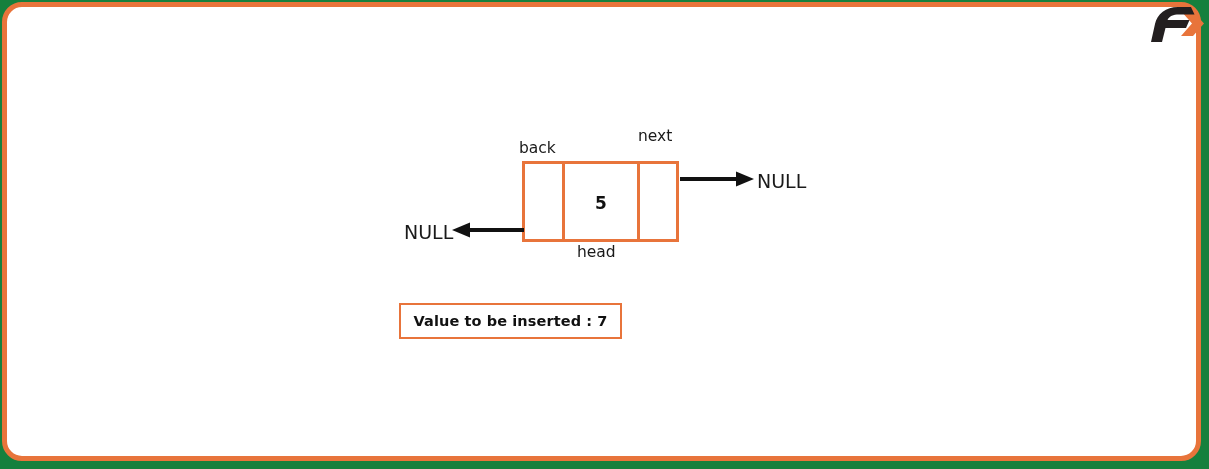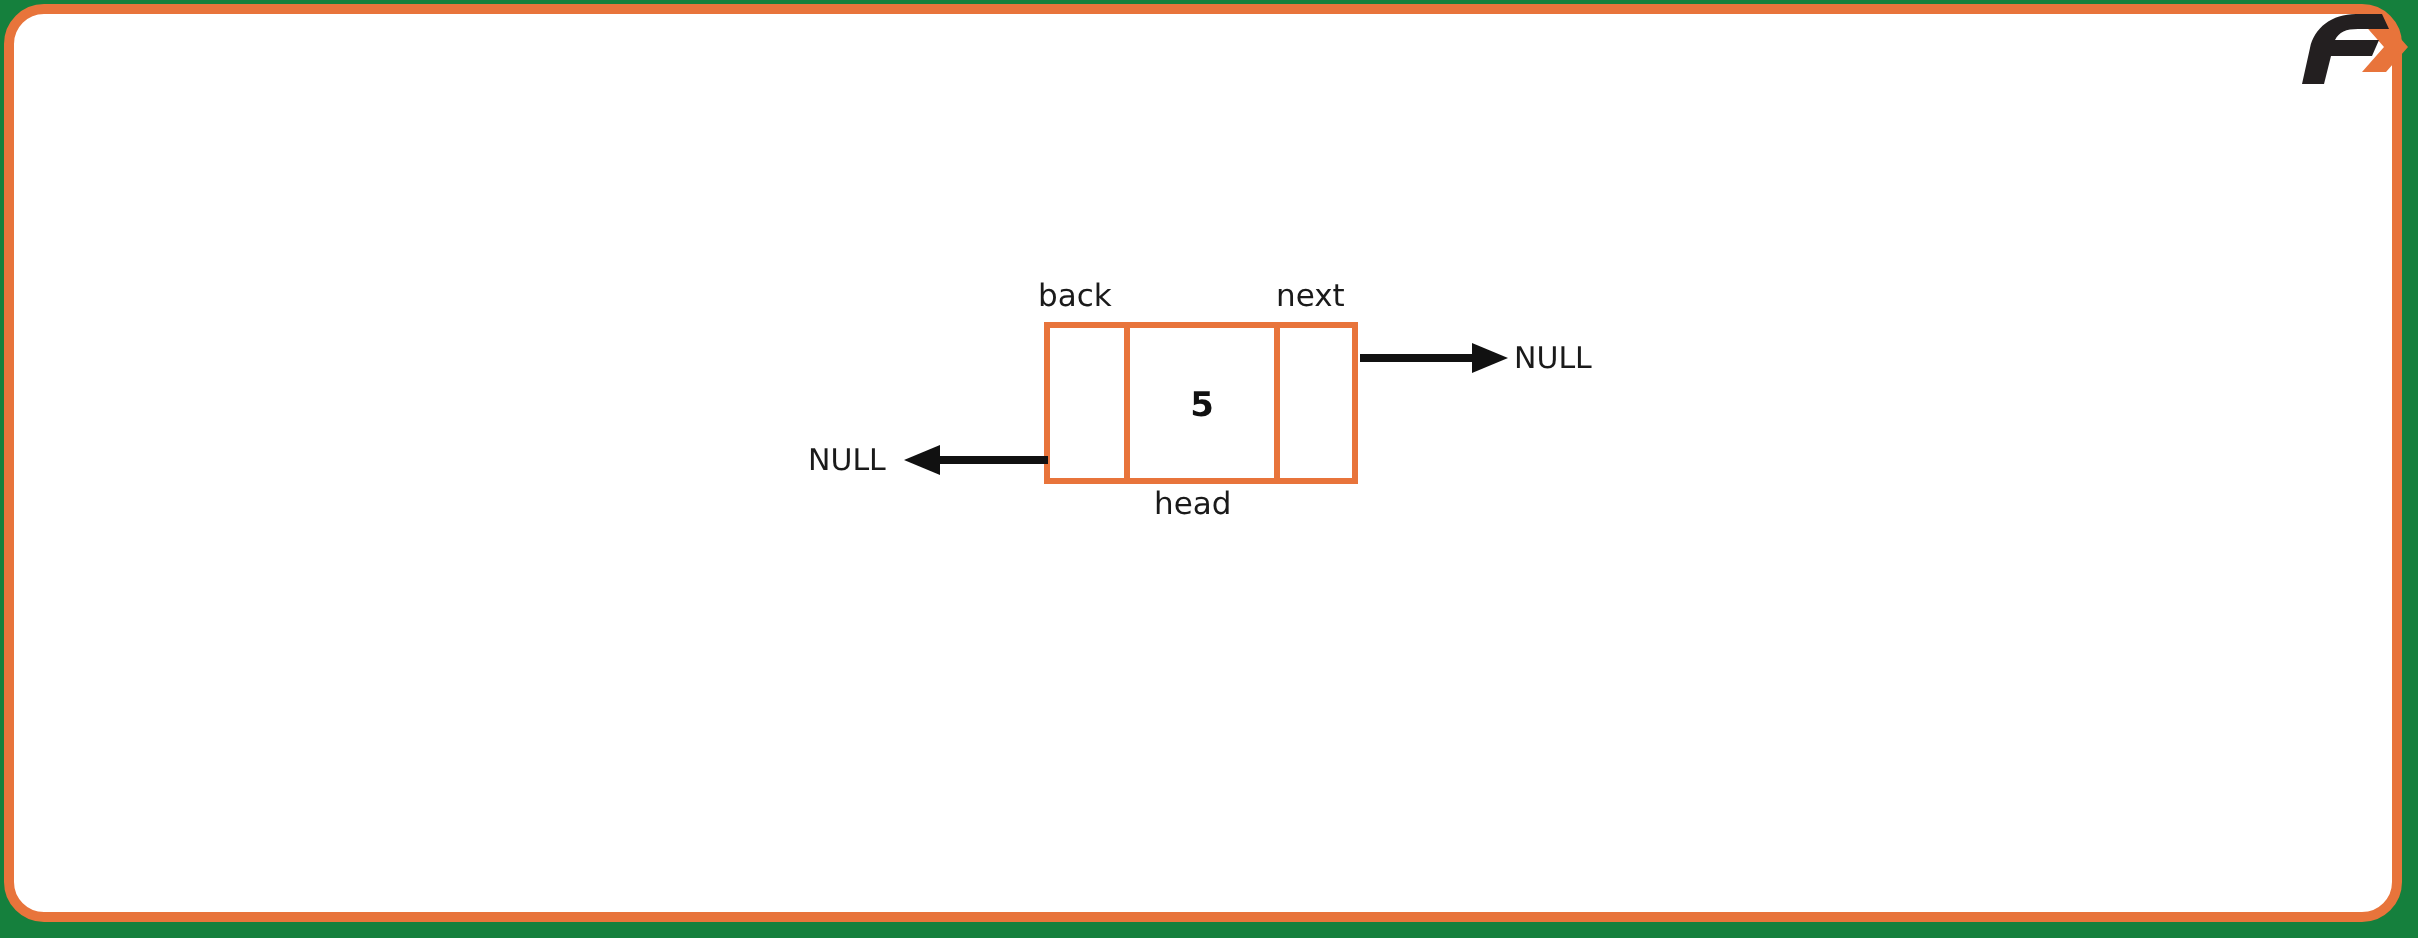--- a/index.html
+++ b/index.html
@@ -81,35 +81,35 @@
   }
 
   
   .field-label {
     position: absolute;
     font-size: 15.5px;
     color: #1a1a1a;
     white-space: nowrap;
   }
   .lbl-back { left: 519px; top: 139px; }
-  .lbl-next { left: 638px; top: 139px; }
+  .lbl-next { left: 638px; top: 127px; }
   .lbl-head { left: 577px; top: 243px; text-align: center; }
 
   
   .arrow-svg {
     position: absolute;
     overflow: visible;
   }
   .arrow-right-svg { left: 678px; top: 165px; width: 80px; height: 28px; }
   .arrow-left-svg  { left: 450px; top: 216px; width: 76px; height: 28px; }
 
   
   .null-label {
     position: absolute;
-    font-size: 15px;
+    font-size: 19px;
     color: #1a1a1a;
     white-space: nowrap;
   }
   .null-right { left: 757px; top: 170px; }
   .null-left  { left: 404px; top: 221px; }
 
   
   .value-box {
     position: absolute;
     left: 399px;
@@ -164,14 +164,17 @@
     <polygon points="76,14 58,6.5 58,21.5" fill="#111111"></polygon>
   </svg>
   <div class="null-label null-right">NULL</div>
 
   <svg class="arrow-svg arrow-left-svg" viewBox="0 0 76 28">
     <line x1="16" y1="14" x2="74" y2="14" stroke="#111111" stroke-width="4"></line>
     <polygon points="2,14 20,6.5 20,21.5" fill="#111111"></polygon>
   </svg>
   <div class="null-label null-left">NULL</div>
 
+  <div class="value-box">
+    <span class="caption">Value to be inserted : 7</span>
+  </div>
 
 </div>
 
 </body></html>

